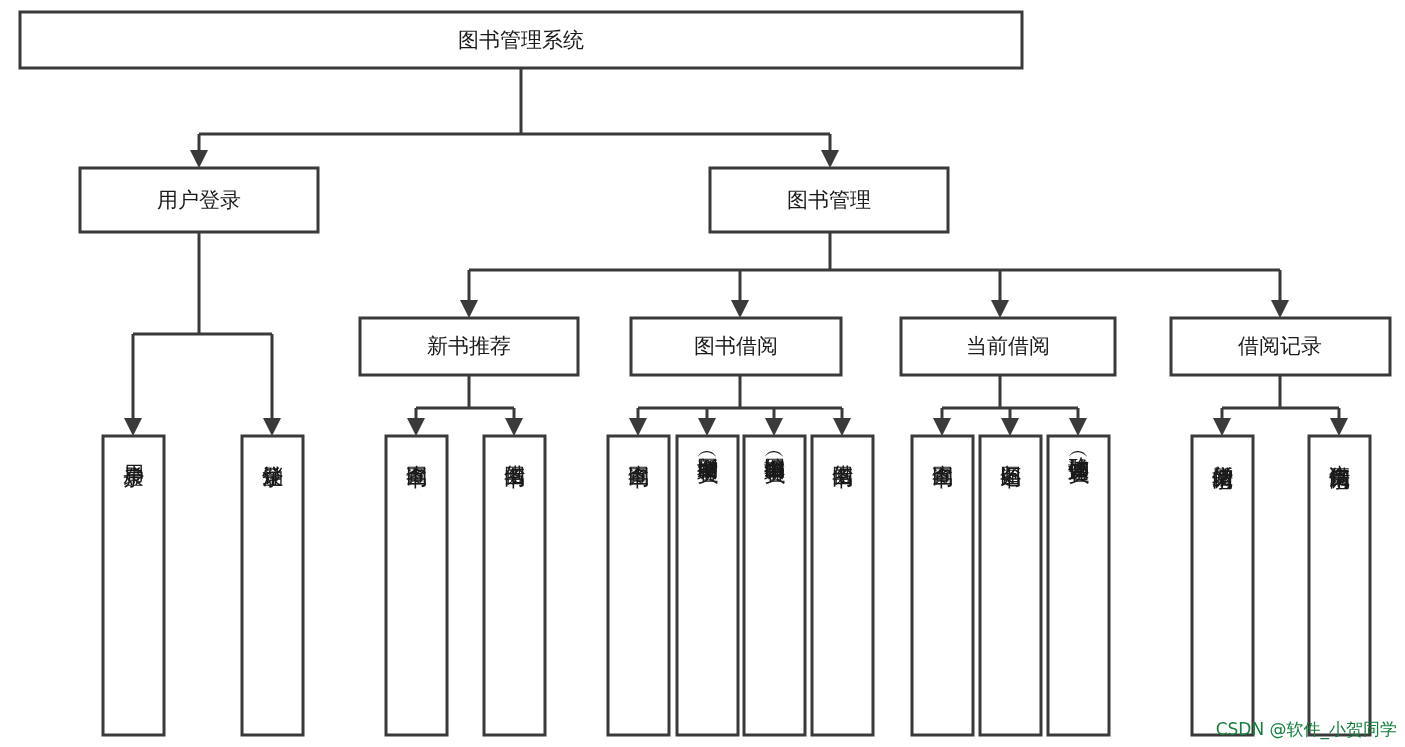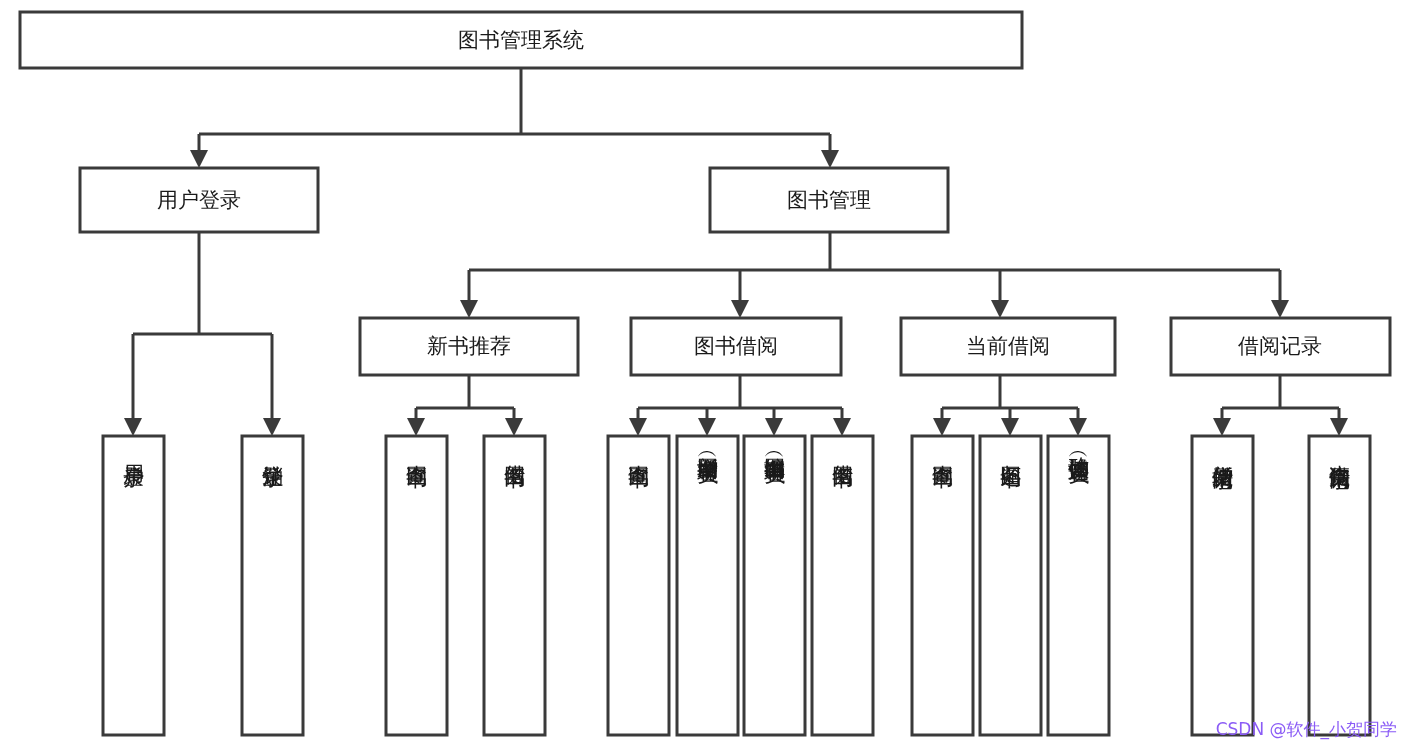--- a/index.html
+++ b/index.html
@@ -63,21 +63,21 @@
     text-orientation: upright;
     letter-spacing: 1px;
     pointer-events: none;
   }
   .watermark {
     position: absolute;
     right: 8px;
     bottom: 6px;
     font-family: "DejaVu Sans", "Liberation Sans", sans-serif;
     font-size: 17px;
-    color: #8b5cf6;
+    color: #15803d;
     white-space: nowrap;
   }
 </style>
 </head>
 <body>
 
 <div id="diagram-root">
 
   <svg class="diagram-canvas" viewBox="0 0 1405 747">
 

